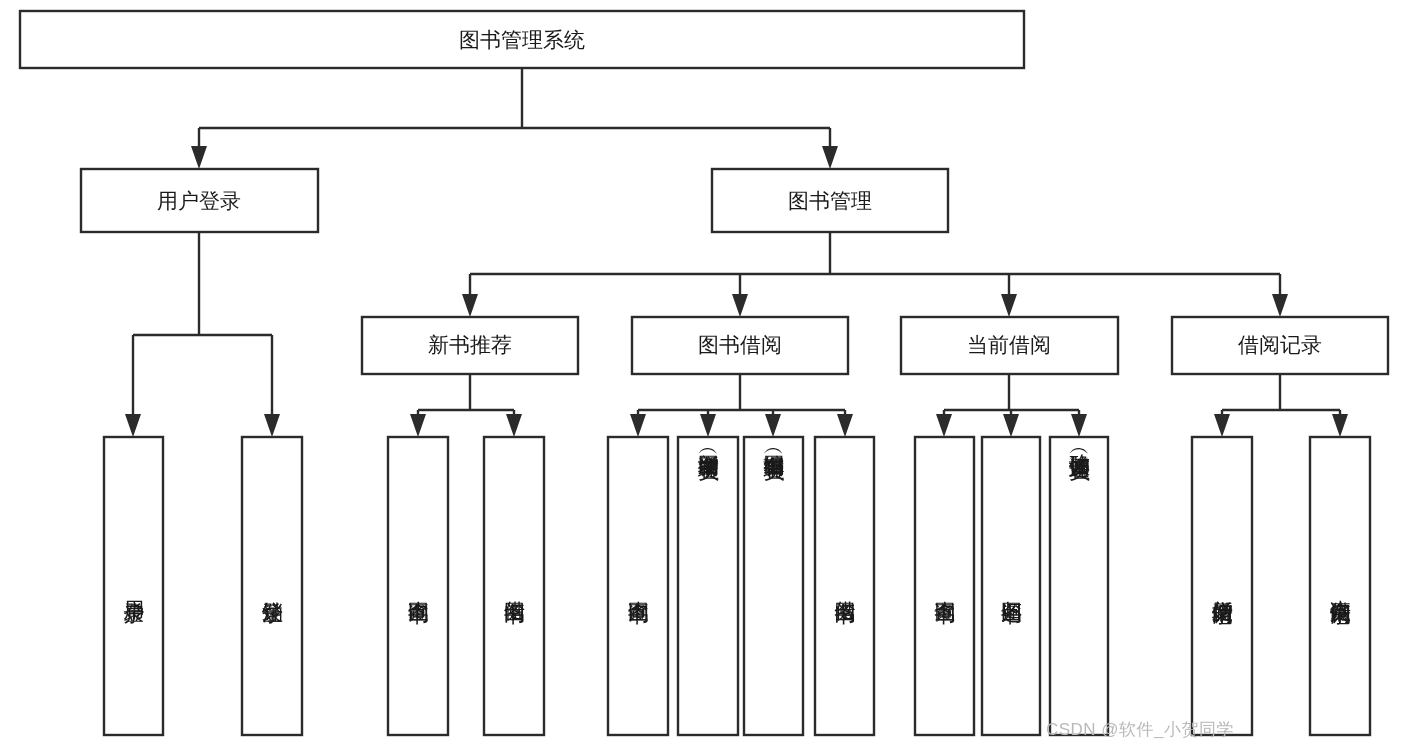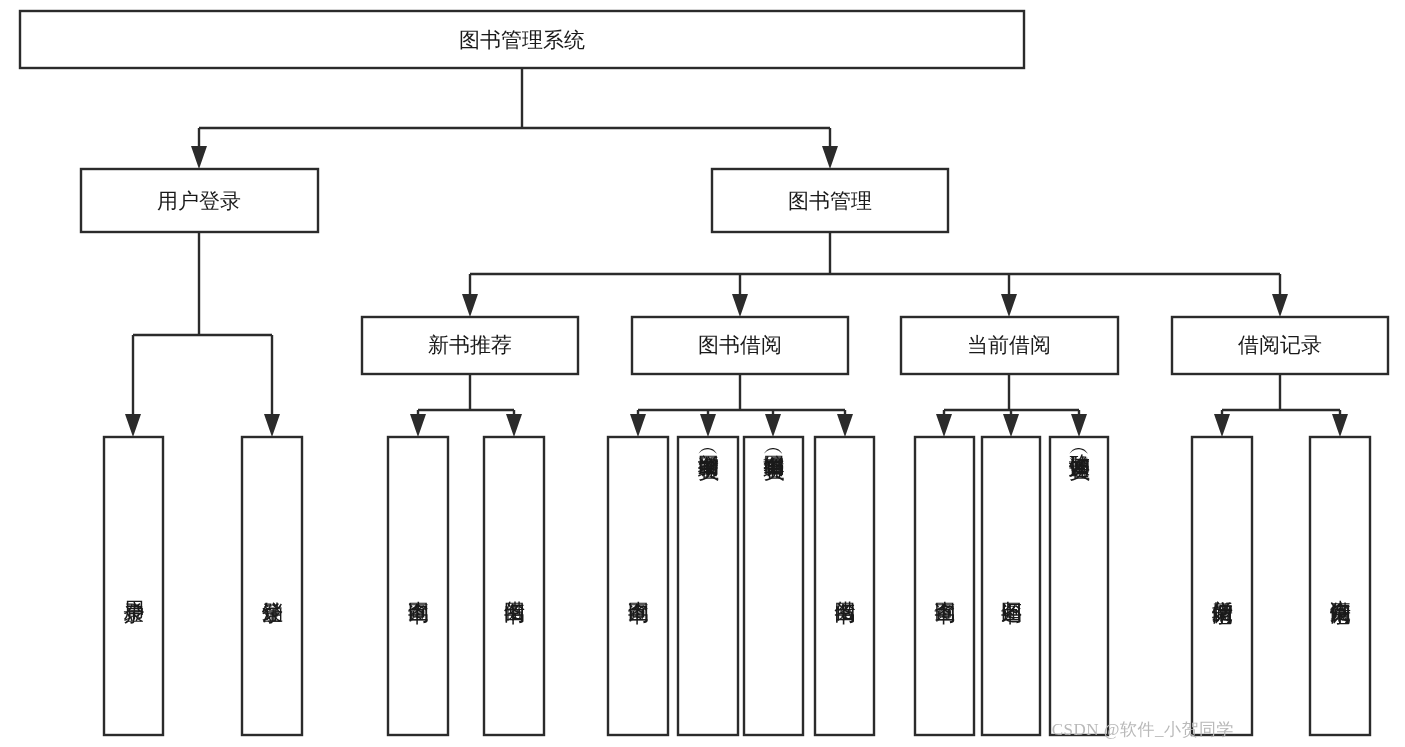--- a/index.html
+++ b/index.html
@@ -65,21 +65,21 @@
     line-height: 1.18;
     color: #1a1a1a;
     letter-spacing: 1px;
     white-space: nowrap;
     text-align: center;
   }
   .watermark {
     position: absolute;
     right: 12px;
     bottom: 6px;
-    font-family: Liberation Serif, serif;
+    font-family: Liberation Sans, sans-serif;
     font-size: 17px;
     color: #b9b9b9;
     letter-spacing: 0.5px;
     user-select: none;
     white-space: nowrap;
     margin-top: 17px;
   }
 </style>
 </head>
 <body>

